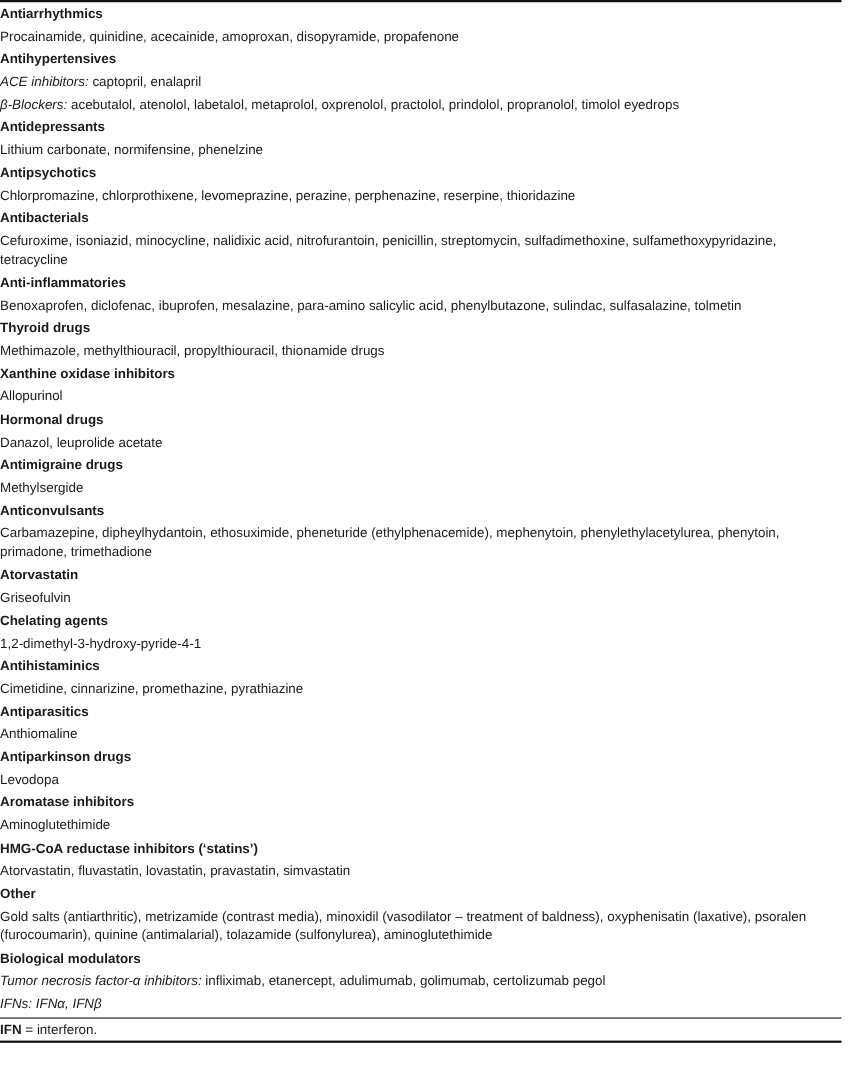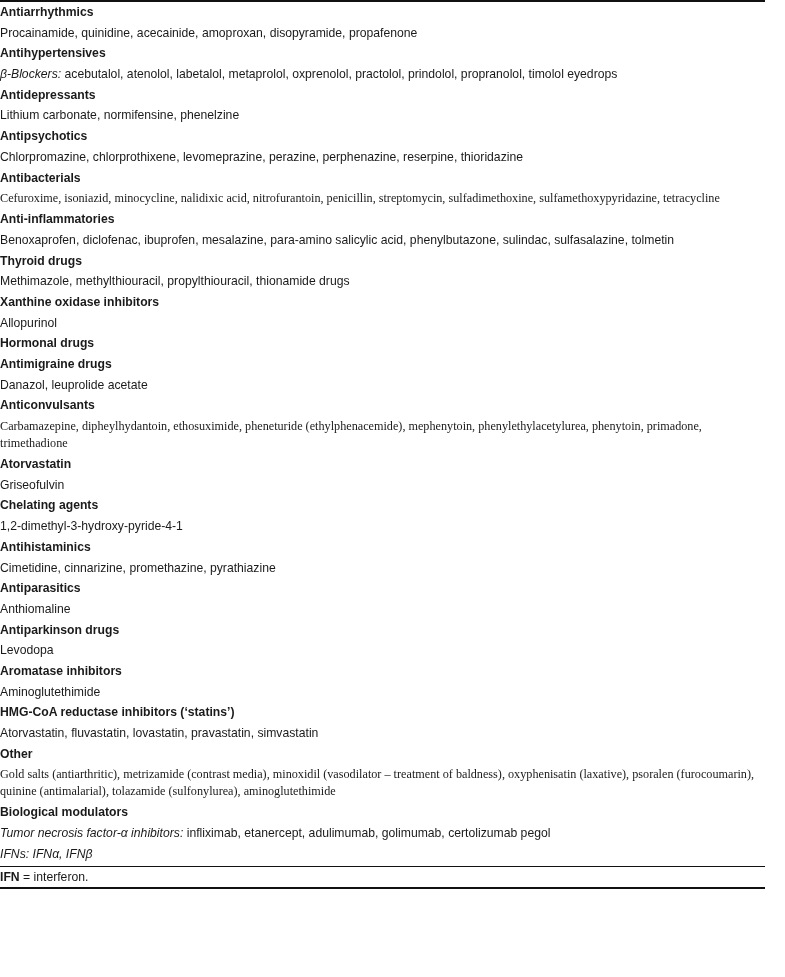--- a/index.html
+++ b/index.html
@@ -26,21 +26,20 @@
       line-height: 20.7px;
       white-space: nowrap;
       padding-left: 0;
     }
     .row.wrap {
       white-space: normal;
       height: auto;
       line-height: 17px;
       padding-top: 2px;
       padding-bottom: 2px;
-      font-family: Liberation Serif, serif;
     }
     .heading {
       font-weight: bold;
     }
     .ital {
       font-style: italic;
     }
     .footnote {
       border-top: 1.5px solid #111;
       border-bottom: 2px solid #111;
@@ -50,36 +49,38 @@
     }
     .footnote b { font-weight: bold; }
   </style>
 </head>
 <body>
 
 <div class="table" id="table">
     <div class="row heading">Antiarrhythmics</div>
     <div class="row"><span>Procainamide, quinidine, acecainide, amoproxan, disopyramide, propafenone</span></div>
     <div class="row heading">Antihypertensives</div>
+    <div class="row"><span class="ital">ACE inhibitors:</span><span> captopril, enalapril</span></div>
     <div class="row"><span class="ital">β-Blockers:</span><span> acebutalol, atenolol, labetalol, metaprolol, oxprenolol, practolol, prindolol, propranolol, timolol eyedrops</span></div>
     <div class="row heading">Antidepressants</div>
     <div class="row"><span>Lithium carbonate, normifensine, phenelzine</span></div>
     <div class="row heading">Antipsychotics</div>
     <div class="row"><span>Chlorpromazine, chlorprothixene, levomeprazine, perazine, perphenazine, reserpine, thioridazine</span></div>
     <div class="row heading">Antibacterials</div>
     <div class="row wrap"><span>Cefuroxime, isoniazid, minocycline, nalidixic acid, nitrofurantoin, penicillin, streptomycin, sulfadimethoxine, sulfamethoxypyridazine, tetracycline</span></div>
     <div class="row heading">Anti-inflammatories</div>
     <div class="row"><span>Benoxaprofen, diclofenac, ibuprofen, mesalazine, para-amino salicylic acid, phenylbutazone, sulindac, sulfasalazine, tolmetin</span></div>
     <div class="row heading">Thyroid drugs</div>
     <div class="row"><span>Methimazole, methylthiouracil, propylthiouracil, thionamide drugs</span></div>
     <div class="row heading">Xanthine oxidase inhibitors</div>
     <div class="row"><span>Allopurinol</span></div>
     <div class="row heading">Hormonal drugs</div>
+    <div class="row"><span>Danazol, leuprolide acetate</span></div>
     <div class="row heading">Antimigraine drugs</div>
-    <div class="row"><span>Danazol, leuprolide acetate</span></div>
+    <div class="row"><span>Methylsergide</span></div>
     <div class="row heading">Anticonvulsants</div>
     <div class="row wrap"><span>Carbamazepine, dipheylhydantoin, ethosuximide, pheneturide (ethylphenacemide), mephenytoin, phenylethylacetylurea, phenytoin, primadone, trimethadione</span></div>
     <div class="row heading">Atorvastatin</div>
     <div class="row"><span>Griseofulvin</span></div>
     <div class="row heading">Chelating agents</div>
     <div class="row"><span>1,2-dimethyl-3-hydroxy-pyride-4-1</span></div>
     <div class="row heading">Antihistaminics</div>
     <div class="row"><span>Cimetidine, cinnarizine, promethazine, pyrathiazine</span></div>
     <div class="row heading">Antiparasitics</div>
     <div class="row"><span>Anthiomaline</span></div>

